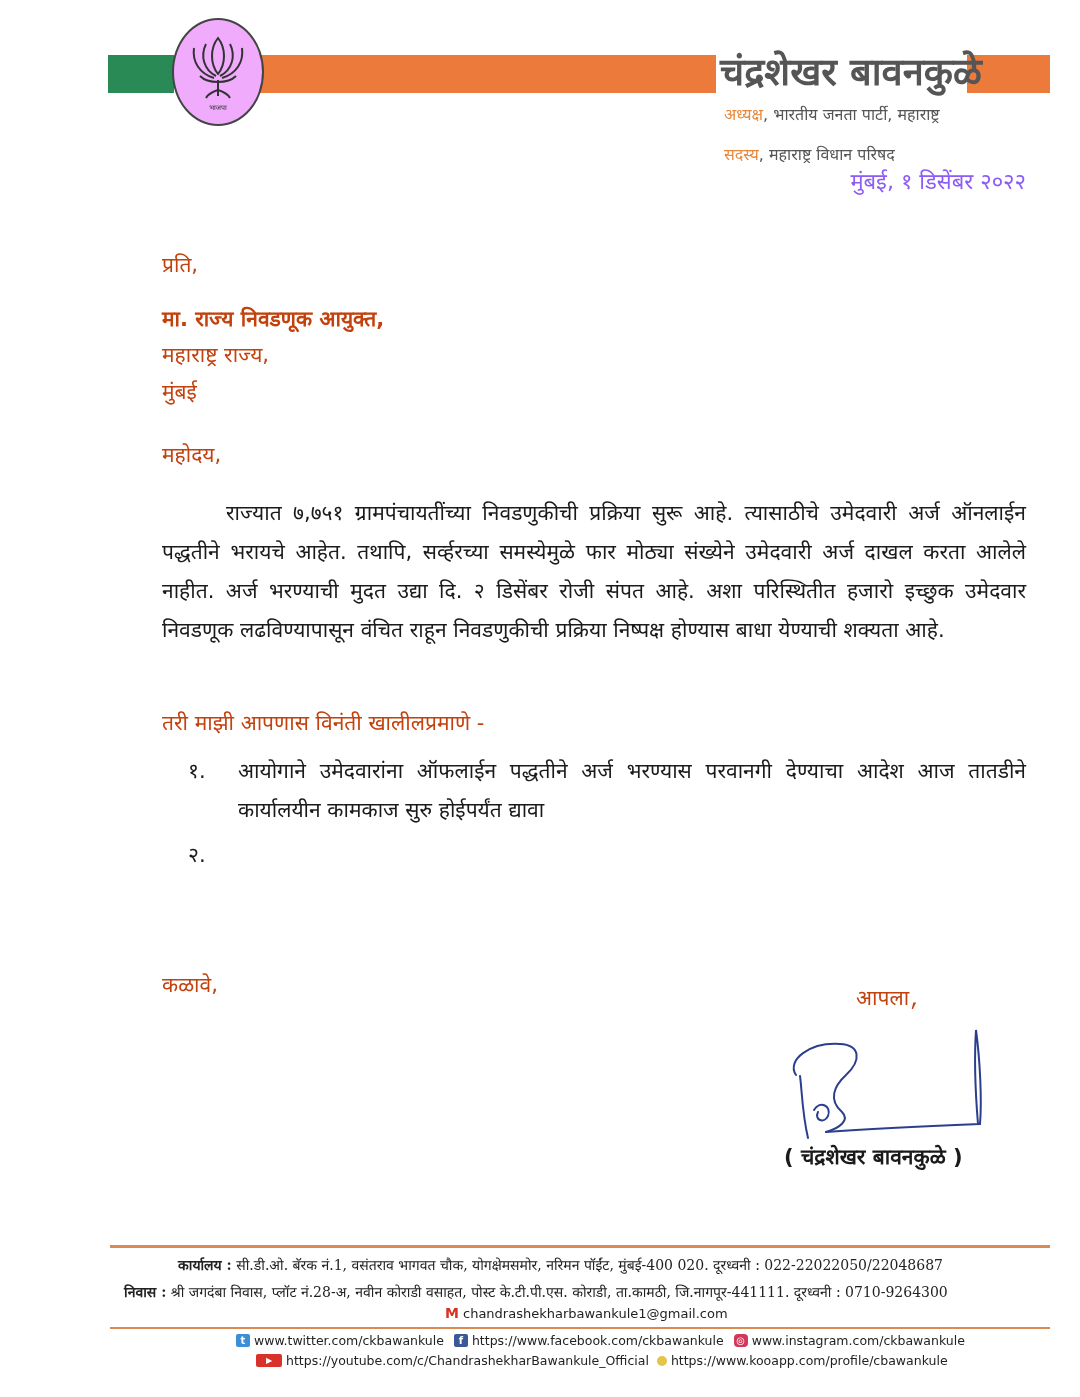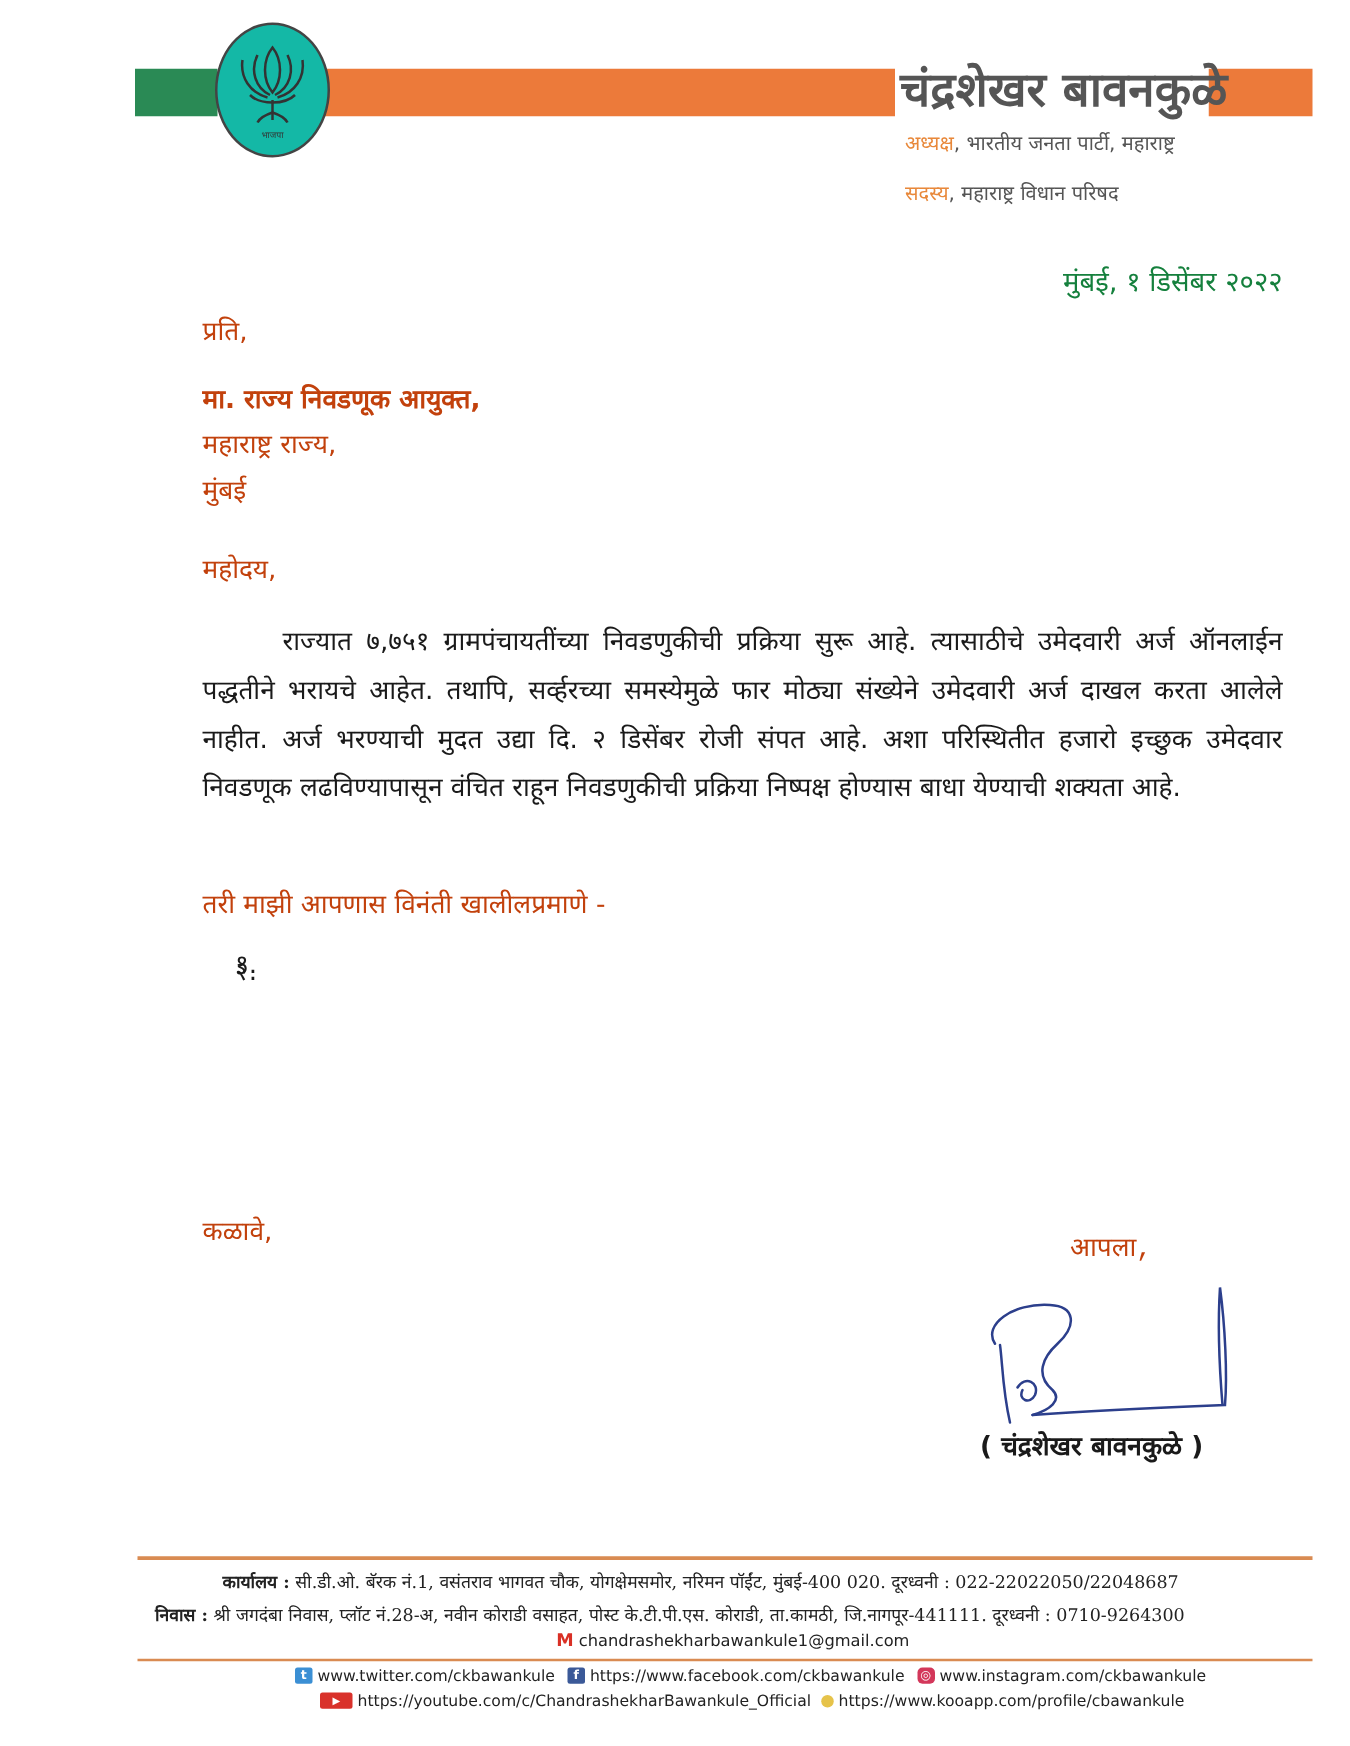--- a/index.html
+++ b/index.html
@@ -3,28 +3,28 @@
 <meta charset="utf-8">
 <style>
   * { box-sizing: border-box; margin: 0; padding: 0; }
   html, body { width: 1080px; height: 1397px; background: #ffffff; }
   body { position: relative; font-family: "DejaVu Sans", sans-serif; color: #1a1a1a; overflow: hidden; }
 
   
   .bar-green { position: absolute; left: 108px; top: 55px; width: 66px; height: 38px; background: #2a8a55; }
   .bar-orange-1 { position: absolute; left: 194px; top: 55px; width: 522px; height: 38px; background: #ec7a3a; }
   .bar-orange-2 { position: absolute; left: 967px; top: 55px; width: 83px; height: 38px; background: #ec7a3a; }
-  .logo { position: absolute; left: 172px; top: 18px; width: 92px; height: 108px; border: 2px solid #444; border-radius: 50%; background: #14b8a6; display:flex; align-items:center; justify-content:center; }
+  .logo { position: absolute; left: 172px; top: 18px; width: 92px; height: 108px; border: 2px solid #444; border-radius: 50%; background: #f0abfc; display:flex; align-items:center; justify-content:center; }
   .logo svg { width: 64px; height: 84px; }
   .hdr-name { position: absolute; left: 720px; top: 44px; font-size: 38px; font-weight: bold; color: #555; letter-spacing: 0px; font-family: "DejaVu Sans", sans-serif; white-space: nowrap; }
   .hdr-line { position: absolute; left: 724px; font-size: 16px; color: #555; white-space: nowrap; }
   .hdr-line .hl { color: #e8883a; }
   .hdr-line1 { top: 103px; }
   .hdr-line2 { top: 143px; }
-  .date { position: absolute; right: 54px; top: 165px; font-size: 22px; color: #15803d; white-space: nowrap; margin-top: 44px; }
+  .date { position: absolute; right: 54px; top: 165px; font-size: 22px; color: #8b5cf6; white-space: nowrap; }
 
   
   .t { position: absolute; font-size: 21px; color: #c2410c; white-space: nowrap; }
   .bold { font-weight: bold; }
   .para { position: absolute; left: 162px; width: 864px; font-size: 21px; line-height: 39px; text-align: justify; text-indent: 64px; }
   .list { position: absolute; left: 162px; width: 864px; }
   .li { position: relative; padding-left: 76px; font-size: 21px; line-height: 39px; text-align: justify; margin-bottom: 6px; }
   .li .num { position: absolute; left: 26px; top: 0; }
 
   
@@ -81,20 +81,21 @@
 <div class="t" style="left:162px; top:377px;">मुंबई</div>
 <div class="t" style="left:162px; top:440px;">महोदय,</div>
 
 <div class="para" style="top:494px;">राज्यात ७,७५१ ग्रामपंचायतींच्या निवडणुकीची प्रक्रिया सुरू आहे. त्यासाठीचे उमेदवारी अर्ज ऑनलाईन पद्धतीने भरायचे आहेत. तथापि, सर्व्हरच्या समस्येमुळे फार मोठ्या संख्येने उमेदवारी अर्ज दाखल करता आलेले नाहीत. अर्ज भरण्याची मुदत उद्या दि. २ डिसेंबर रोजी संपत आहे. अशा परिस्थितीत हजारो इच्छुक उमेदवार निवडणूक लढविण्यापासून वंचित राहून निवडणुकीची प्रक्रिया निष्पक्ष होण्यास बाधा येण्याची शक्यता आहे.</div>
 
 <div class="t" style="left:162px; top:708px;">तरी माझी आपणास विनंती खालीलप्रमाणे -</div>
 
 <div class="list" style="top:752px;">
   <div class="li">
     <span class="num">१.</span>
+    <span>आयोगाने उमेदवारांना ऑफलाईन पद्धतीने अर्ज भरण्यास परवानगी देण्याचा आदेश आज तातडीने कार्यालयीन कामकाज सुरु होईपर्यंत द्यावा</span>
   </div>
   <div class="li">
     <span class="num">२.</span>
   </div>
 </div>
 
 <div class="t" style="left:162px; top:970px;">कळावे,</div>
 
 <div class="t" style="left:856px; top:983px;font-family:Liberation Mono, monospace;">आपला,</div>
 <svg class="sig" viewBox="0 0 210 120">

